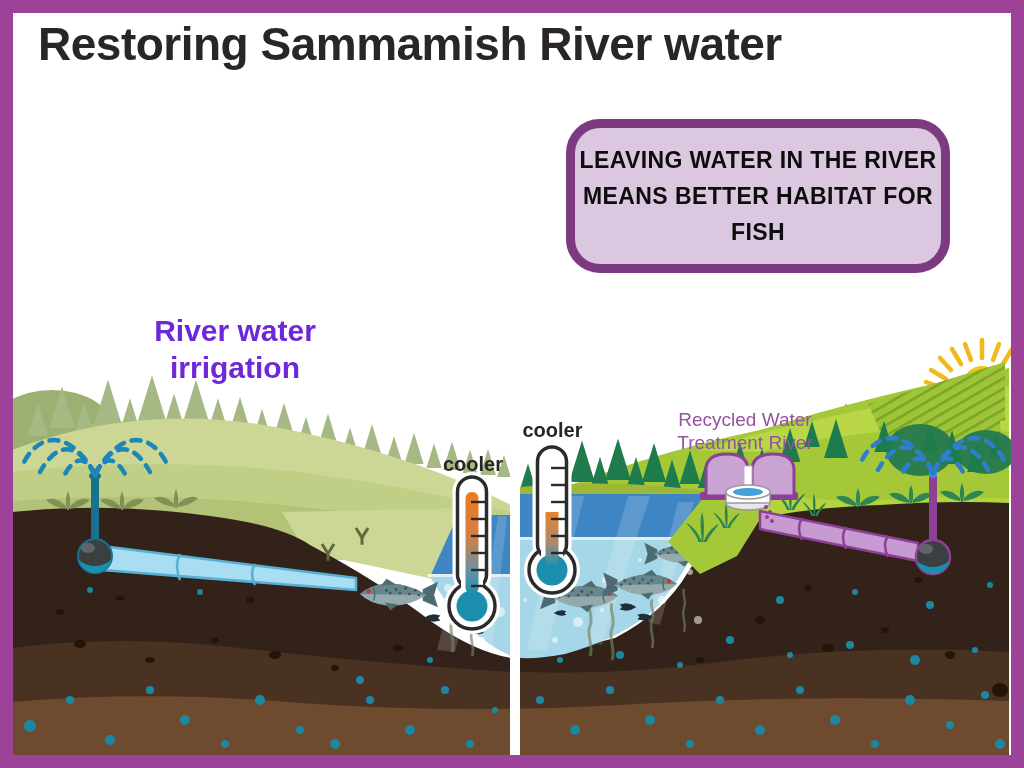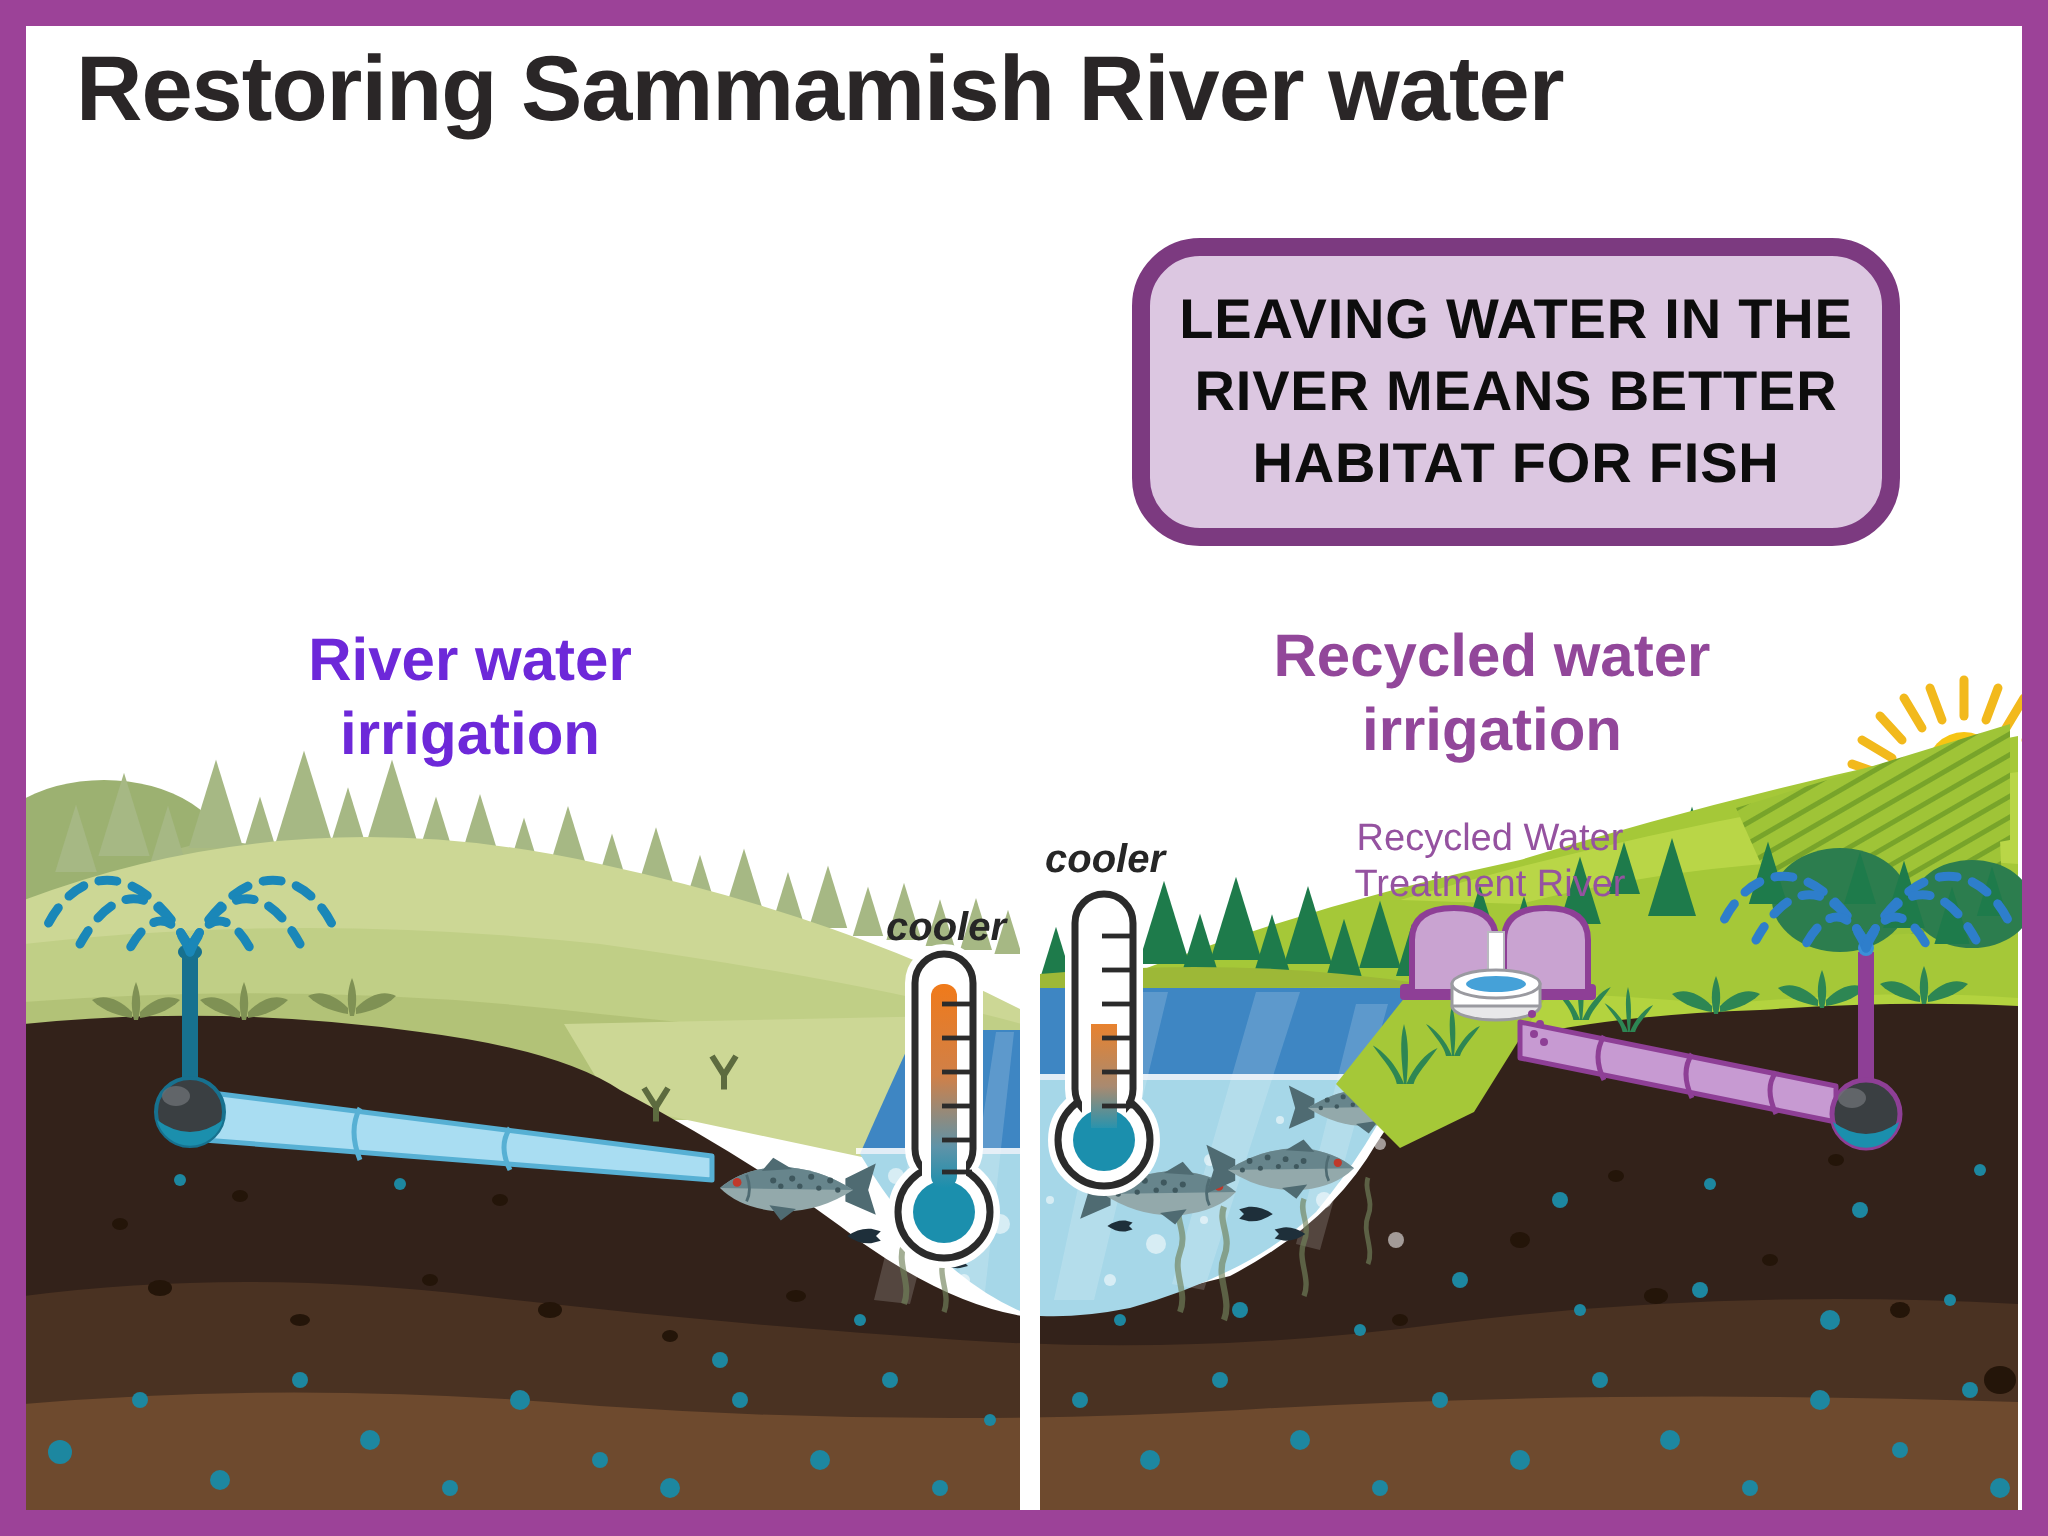--- a/index.html
+++ b/index.html
@@ -4,26 +4,26 @@
 <style>
   html,body{margin:0;padding:0;background:#6b2f68;}
   .page{position:relative;width:1024px;height:768px;background:#ffffff;overflow:hidden;
         font-family:"Liberation Sans", sans-serif;}
   .scene{position:absolute;left:0;top:0;width:1024px;height:768px;}
   .frame{position:absolute;inset:0;border:13px solid #9c4298;pointer-events:none;z-index:50;}
   .title{position:absolute;left:38px;top:16px;width:910px;font-size:46px;line-height:57px;
          font-weight:bold;color:#2a2627;letter-spacing:-0.5px;z-index:10;}
   .callout{position:absolute;left:566px;top:119px;width:384px;box-sizing:border-box;
            border:9px solid #7c3a80;border-radius:34px;background:#dcc7e1;
-           padding:14px 0;text-align:center;font-size:28px;font-weight:bold;
+           padding:14px 0;text-align:center;font-size:23px;font-weight:bold;
            line-height:36px;letter-spacing:0.4px;color:#0d0d0d;z-index:10;}
   .heading{position:absolute;text-align:center;font-weight:bold;font-size:30px;line-height:37px;z-index:10;}
   .heading.left{left:103px;top:312px;width:264px;color:#6d28d9;}
   .heading.right{left:612px;top:310px;width:268px;color:#92479a;}
-  .thermo-label{position:absolute;text-align:center;font-size:20px;font-weight:bold;color:#262626;z-index:10;font-style:italic;}
+  .thermo-label{position:absolute;text-align:center;font-size:20px;font-weight:bold;color:#262626;z-index:10;}
   .thermo-label.warmer{left:423px;top:453px;width:100px;}
   .thermo-label.cooler{left:505px;top:419px;width:95px;}
   .plant-label{position:absolute;left:650px;top:408px;width:190px;text-align:center;
                font-size:19px;line-height:23px;color:#9552a0;z-index:10;}
 </style>
 </head>
 <body>
 
 <div class="page">
 
@@ -420,21 +420,20 @@
 
   <div class="title">
     <div>Restoring Sammamish River water</div>
   </div>
 
   <div class="callout">
     <span>LEAVING WATER IN THE RIVER MEANS BETTER HABITAT FOR FISH</span>
   </div>
 
   <div class="heading left">River water irrigation</div>
-  <div class="heading right">Recycled water irrigation</div>
 
   <div class="thermo-label warmer">cooler</div>
   <div class="thermo-label cooler">cooler</div>
 
   <div class="plant-label">Recycled Water Treatment River</div>
 
   <div class="frame"></div>
 </div>
 
 </body></html>

